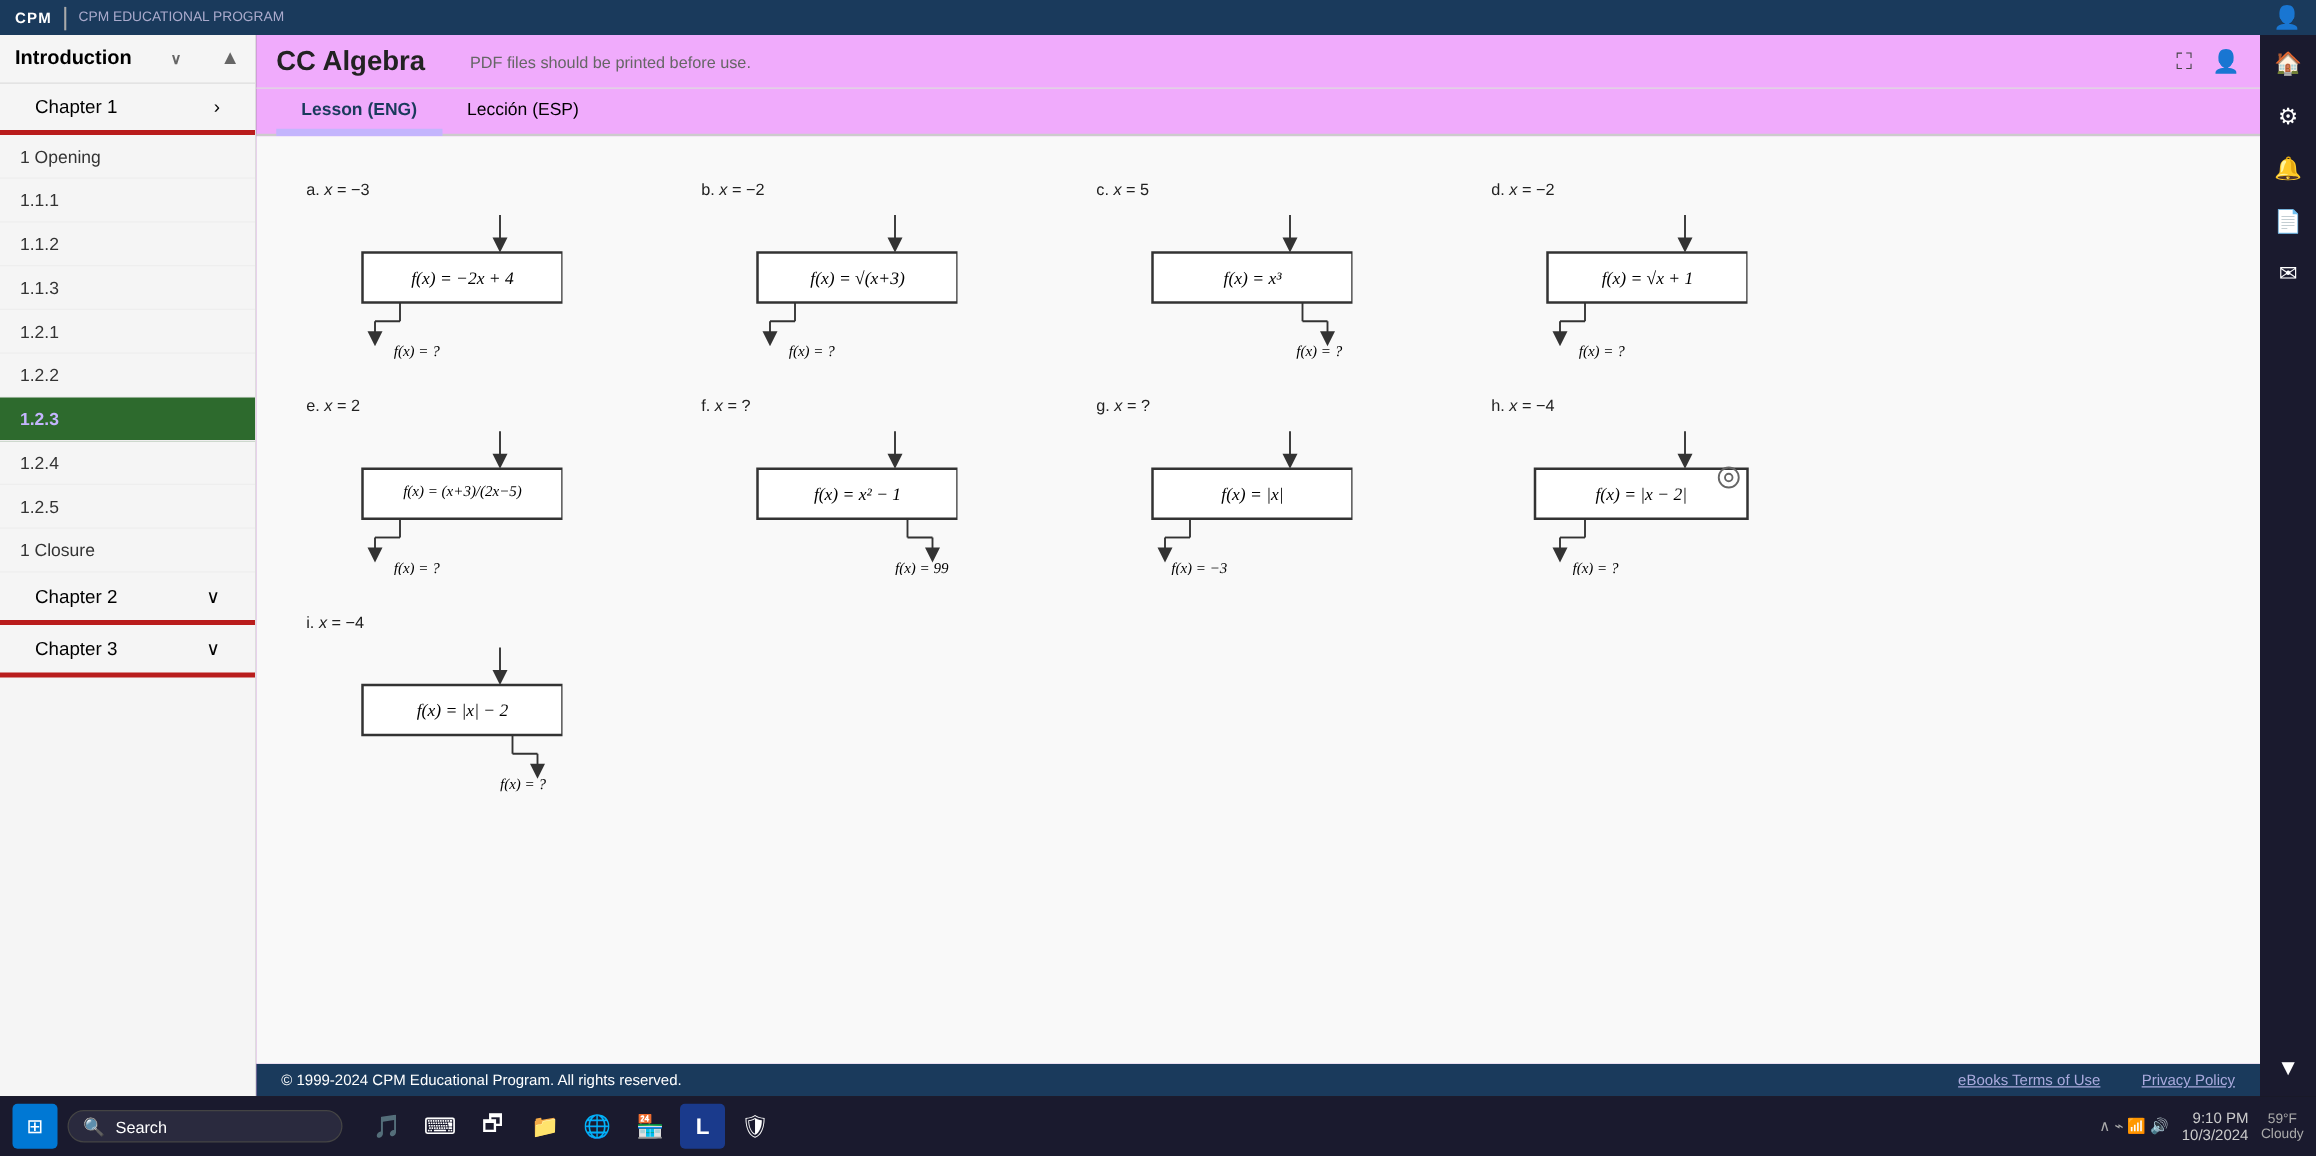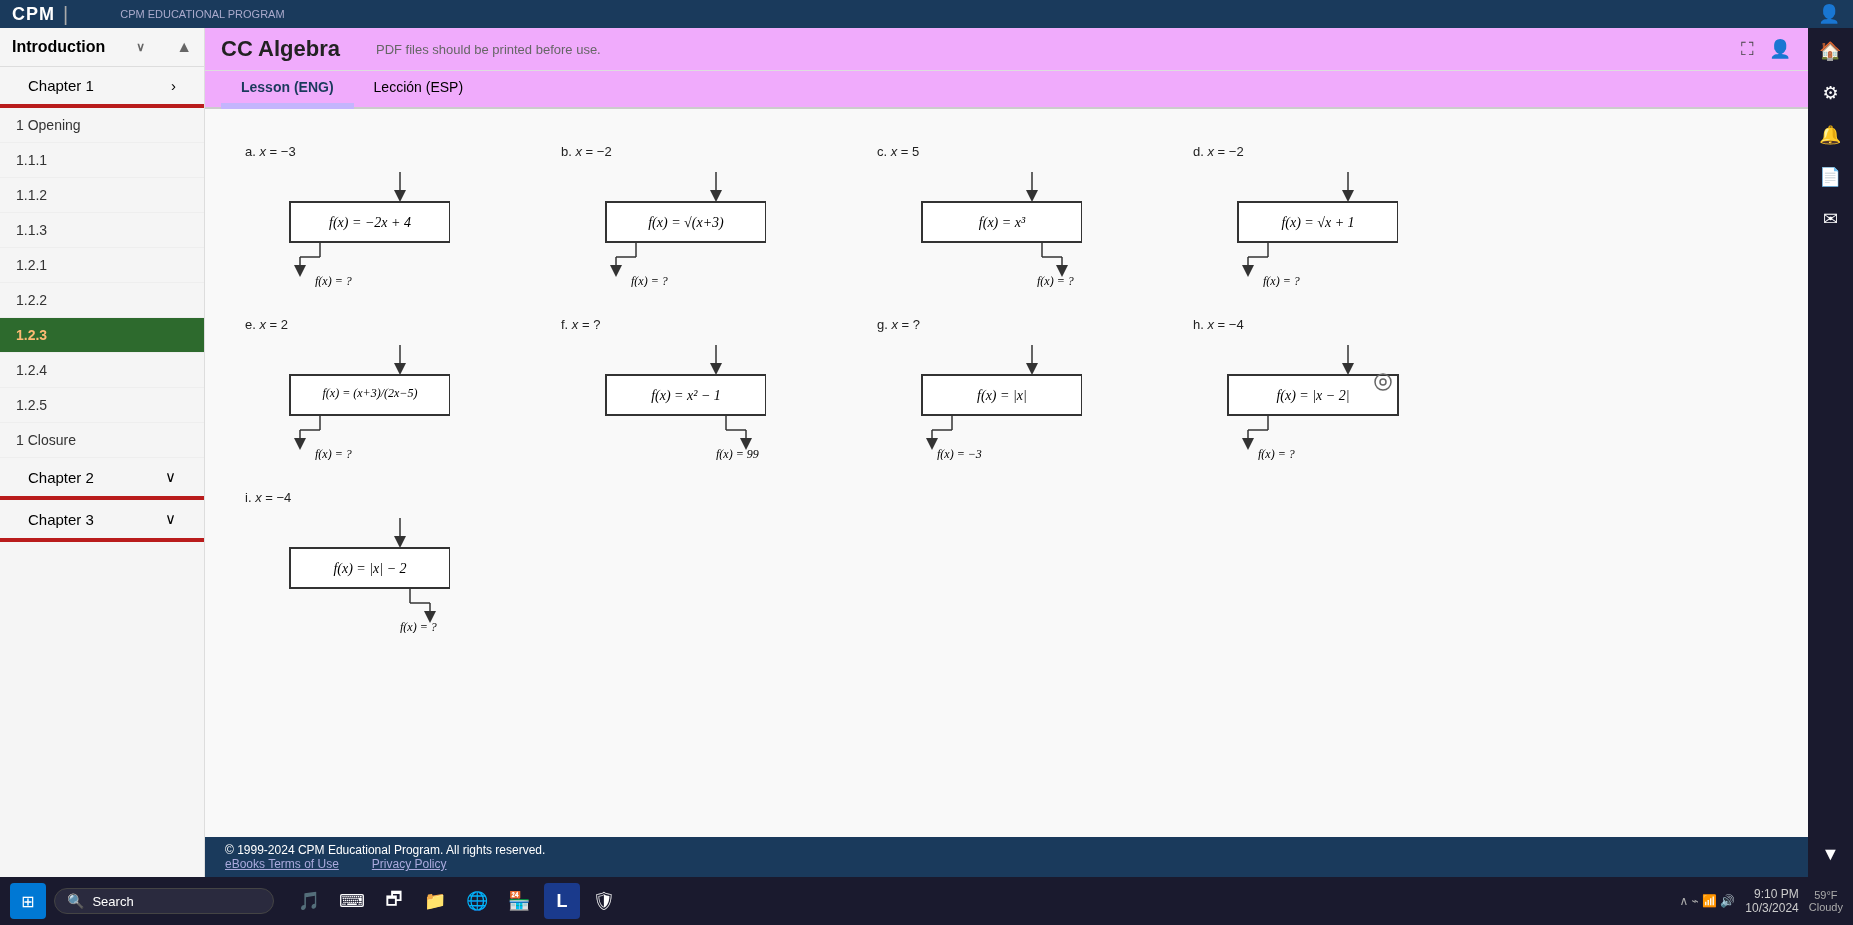--- a/index.html
+++ b/index.html
@@ -9,22 +9,22 @@
     .top-bar {
       background: #1a3a5c;
       color: white;
       padding: 4px 12px;
       font-size: 13px;
       display: flex;
       align-items: center;
       gap: 8px;
       height: 28px;
     }
-    .top-bar .logo-cpm { font-weight: bold; font-size: 18px; color: white; letter-spacing: 1px; }
-    .top-bar .logo-text { font-size: 11px; color: #aac; margin-left: 44px; }
+    .top-bar .logo-cpm { font-weight: bold; font-size: 12px; color: white; letter-spacing: 1px; }
+    .top-bar .logo-text { font-size: 11px; color: #aac; }
 
     .main-container {
       display: flex;
       flex: 1;
       overflow: hidden;
     }
 
     
     .sidebar {
       width: 205px;
@@ -57,21 +57,21 @@
     }
     .sidebar-item {
       padding: 9px 16px;
       font-size: 14px;
       border-bottom: 1px solid #eee;
       cursor: pointer;
       color: #333;
     }
     .sidebar-item.active {
       background: #2d6a2d;
-      color: #fdba74;
+      color: #c4b5fd;
       font-weight: bold;
     }
 
     
     .content-area {
       flex: 1;
       display: flex;
       flex-direction: column;
       background: #f0abfc;
       overflow: hidden;
@@ -138,22 +138,22 @@
       padding: 4px;
     }
 
     
     .footer {
       background: #1a3a5c;
       color: white;
       padding: 6px 20px;
       font-size: 12px;
       display: flex;
+      align-items: center;
       justify-content: space-between;
-      flex-direction: column;
     }
     .footer-links {
       display: flex;
       gap: 33px;
       font-size: 12px;
     }
     .footer-links a { color: #aad; text-decoration: underline; cursor: pointer; }
 
     
     .taskbar {

